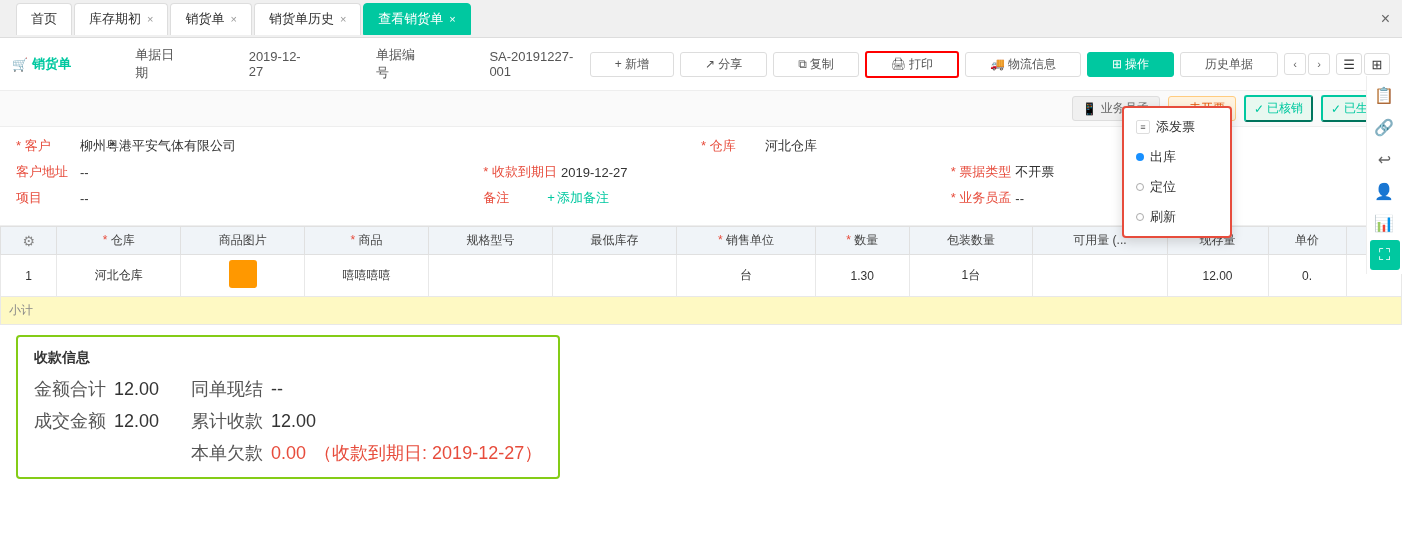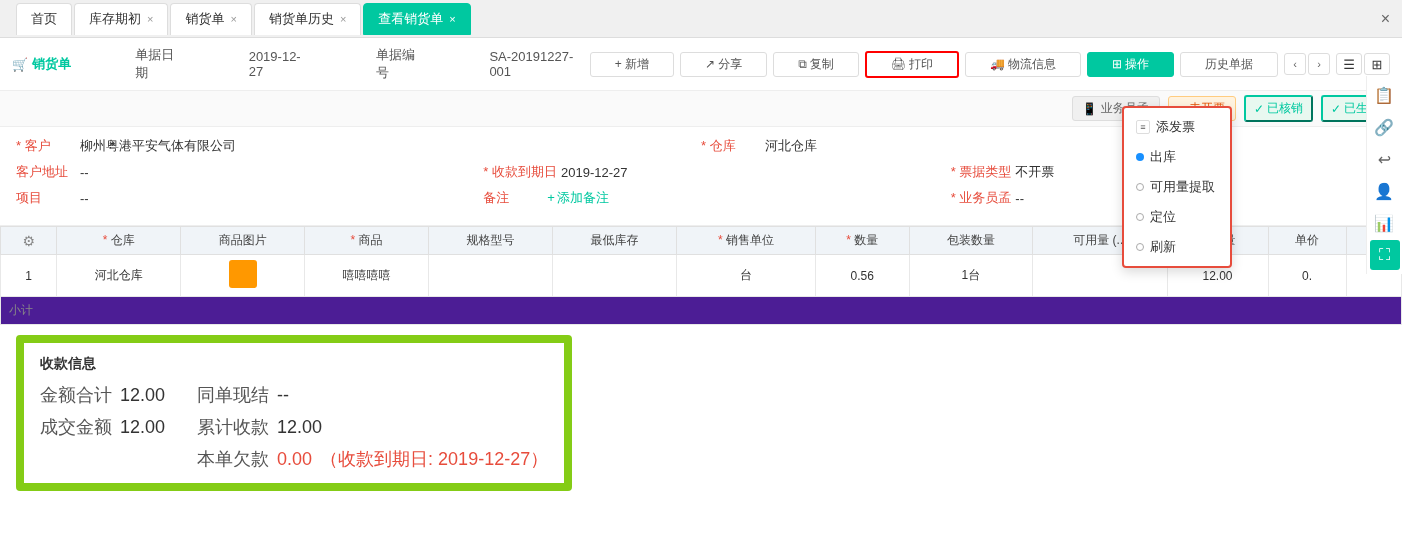--- a/index.html
+++ b/index.html
@@ -79,28 +79,28 @@
     .data-table { width: 100%; border-collapse: collapse; font-size: 12px; }
     .data-table th {
       background: #f0f4f8; border: 1px solid #e0e0e0; padding: 5px 8px;
       text-align: center; white-space: nowrap; font-weight: normal; color: #444;
     }
     .data-table th.required::before { content: '* '; color: #e74c3c; }
     .data-table td {
       border: 1px solid #e8e8e8; padding: 5px 8px; text-align: center;
       white-space: nowrap; background: #fff;
     }
-    .data-table tr.subtotal td { background: #4c1d95; color: #888; }
+    .data-table tr.subtotal td { background: #fef9c3; color: #888; }
     .gear-icon { color: #888; font-size: 14px; }
     .product-img { width: 28px; height: 28px; background: #ff9800; border-radius: 3px; display: inline-block; }
 
     
     .bottom-panel { display: flex; padding: 10px 16px; gap: 24px; }
     .payment-section {
-      border: 8px solid #84cc16; border-radius: 4px; padding: 12px 16px;
+      border: 2px solid #84cc16; border-radius: 4px; padding: 12px 16px;
       min-width: 500px; background: #fff;
     }
     .payment-title { font-weight: bold; font-size: 14px; margin-bottom: 10px; }
     .payment-rows { display: flex; gap: 32px; }
     .payment-col { display: flex; flex-direction: column; gap: 8px; }
     .payment-row { display: flex; align-items: center; gap: 8px; font-size: 18px; }
     .payment-key { color: #555; white-space: nowrap; }
     .payment-val { color: #333; }
     .payment-val.red { color: #e74c3c; }
 
@@ -294,21 +294,21 @@
       </thead>
       <tbody>
         <tr>
           <td>1</td>
           <td>河北仓库</td>
           <td><span class="product-img"></span></td>
           <td>嘻嘻嘻嘻</td>
           <td></td>
           <td></td>
           <td>台</td>
-          <td>0.56</td>
+          <td>1.30</td>
           <td>1台</td>
           <td></td>
           <td>12.00</td>
           <td>0.</td>
           <td></td>
         </tr>
         <tr class="subtotal">
           <td colspan="13" style="text-align:left; padding-left:8px;">小计</td>
         </tr>
       </tbody>
@@ -352,24 +352,20 @@
     <div class="dropdown-item">
       <span class="dropdown-icon">≡</span>
       <span>添发票</span>
     </div>
     <div class="dropdown-item">
       <span class="dropdown-dot dot-blue"></span>
       <span>出库</span>
     </div>
     <div class="dropdown-item">
       <span style="width:8px;height:8px;border-radius:50%;border:1px solid #aaa;display:inline-block;"></span>
-      <span>可用量提取</span>
-    </div>
-    <div class="dropdown-item">
-      <span style="width:8px;height:8px;border-radius:50%;border:1px solid #aaa;display:inline-block;"></span>
       <span>定位</span>
     </div>
     <div class="dropdown-item">
       <span style="width:8px;height:8px;border-radius:50%;border:1px solid #aaa;display:inline-block;"></span>
       <span>刷新</span>
     </div>
   </div>
 
   <div class="right-sidebar">
     <div class="sidebar-icon">📋</div>

